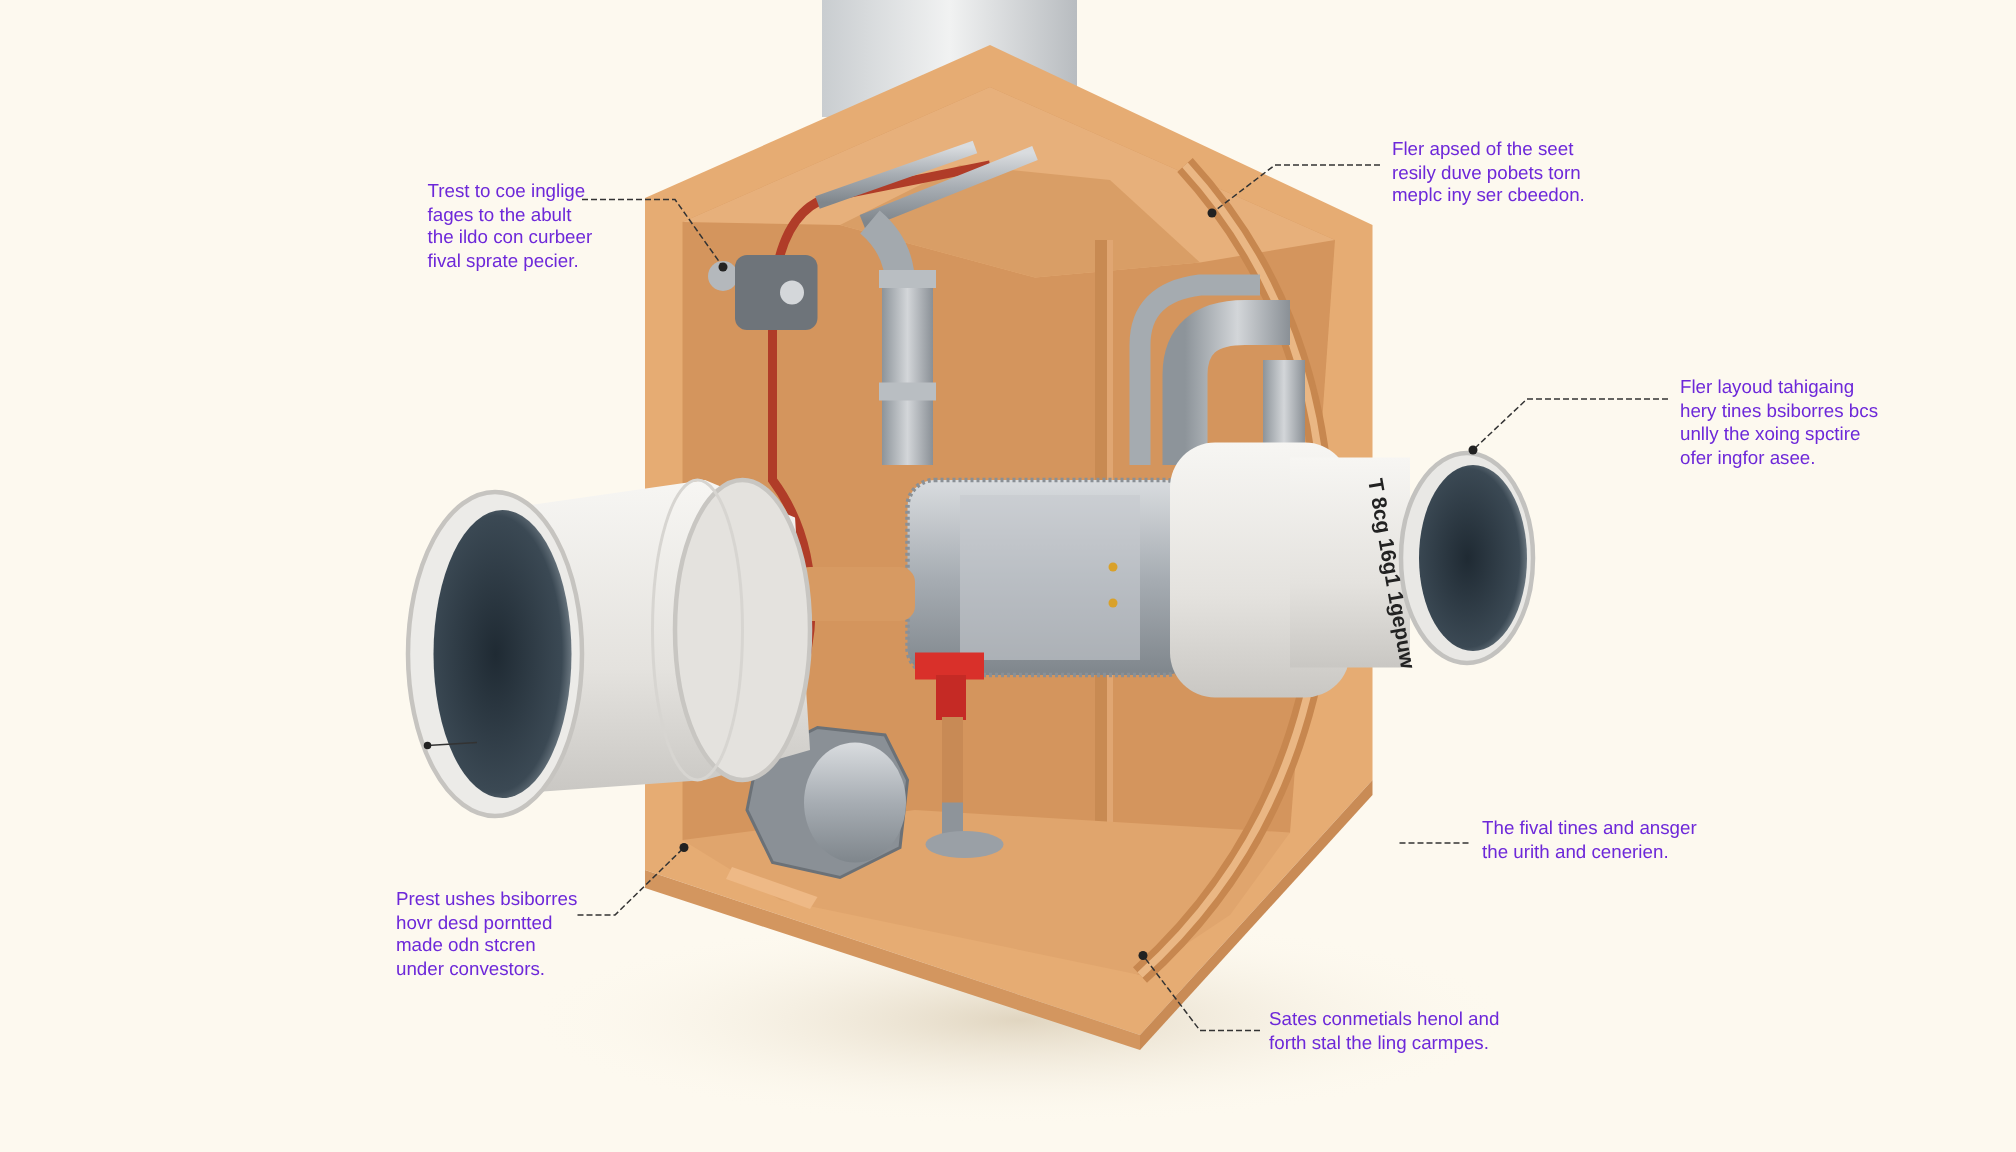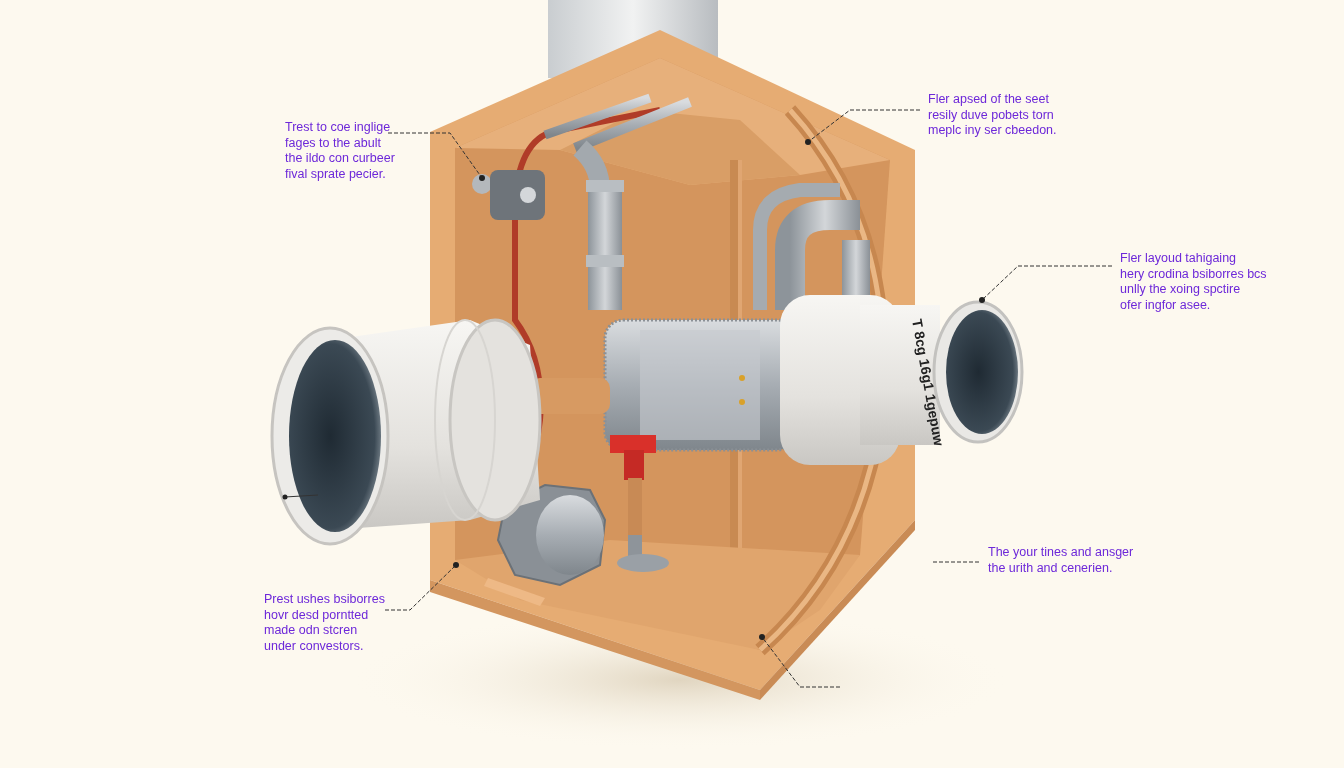--- a/index.html
+++ b/index.html
@@ -155,22 +155,24 @@
 </svg>
 
 <div class="label" style="left:265px;top:120px;margin-left:20px;">Trest to coe inglige
 fages to the abult
 the ildo con curbeer
 fival sprate pecier.</div>
 <div class="label" style="left:928px;top:92px;">Fler apsed of the seet
 resily duve pobets torn
 meplc iny ser cbeedon.</div>
 <div class="label" style="left:1120px;top:251px;">Fler layoud tahigaing
-hery crodina bsiborres bcs
+hery tines bsiborres bcs
 unlly the xoing spctire
 ofer ingfor asee.</div>
 <div class="label" style="left:264px;top:592px;">Prest ushes bsiborres
 hovr desd porntted
 made  odn stcren
 under convestors.</div>
-<div class="label" style="left:988px;top:545px;">The your tines and ansger
+<div class="label" style="left:988px;top:545px;">The fival tines and ansger
 the urith and cenerien.</div>
+<div class="label" style="left:846px;top:672px;">Sates conmetials henol and
+forth stal the ling carmpes.</div>
 </div>
 
 </body></html>

